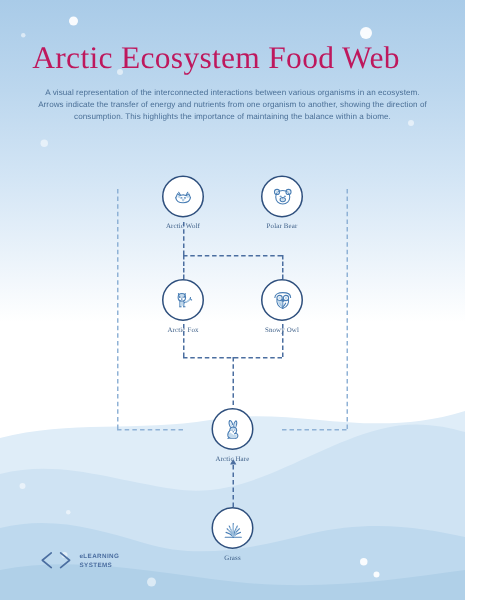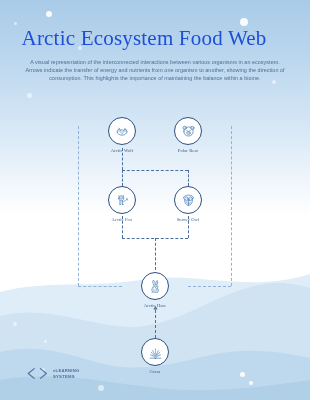--- a/index.html
+++ b/index.html
@@ -25,21 +25,21 @@
     background:rgba(255,255,255,0.92);
   }
   .bubble.soft { background:rgba(255,255,255,0.55); }
   .hill { position:absolute; left:0; bottom:0; width:310px; height:160px; }
   
   .title {
     position:absolute; left:0; top:26px; width:288px;
     text-align:center;
     font-family:"Liberation Serif", serif;
     font-size:21px; letter-spacing:0.2px;
-    color:#1d4ed8; font-weight:400;
+    color:#be185d; font-weight:400;
   }
   .desc {
     position:absolute; left:22px; top:58px; width:266px;
     text-align:center;
     font-size:5.4px; line-height:8.0px;
     color:#4a6f96; letter-spacing:0.05px;
   }
   
   .diagram { position:absolute; left:0; top:0; width:310px; height:400px; }
   .dash { position:absolute; }

